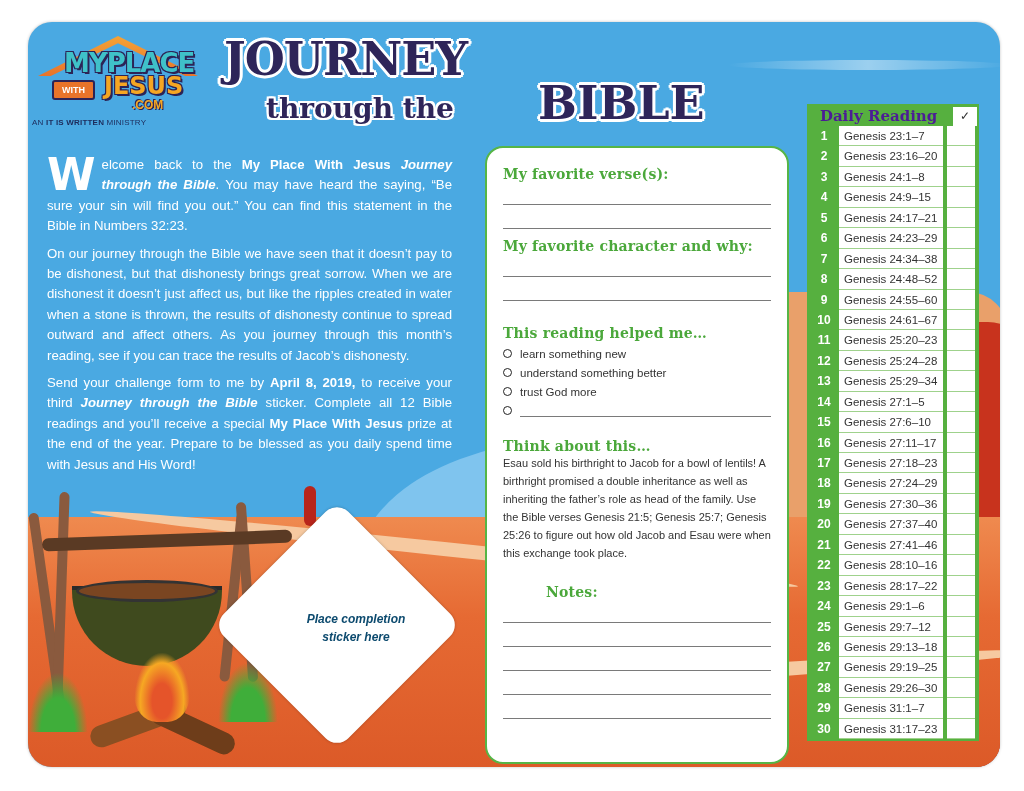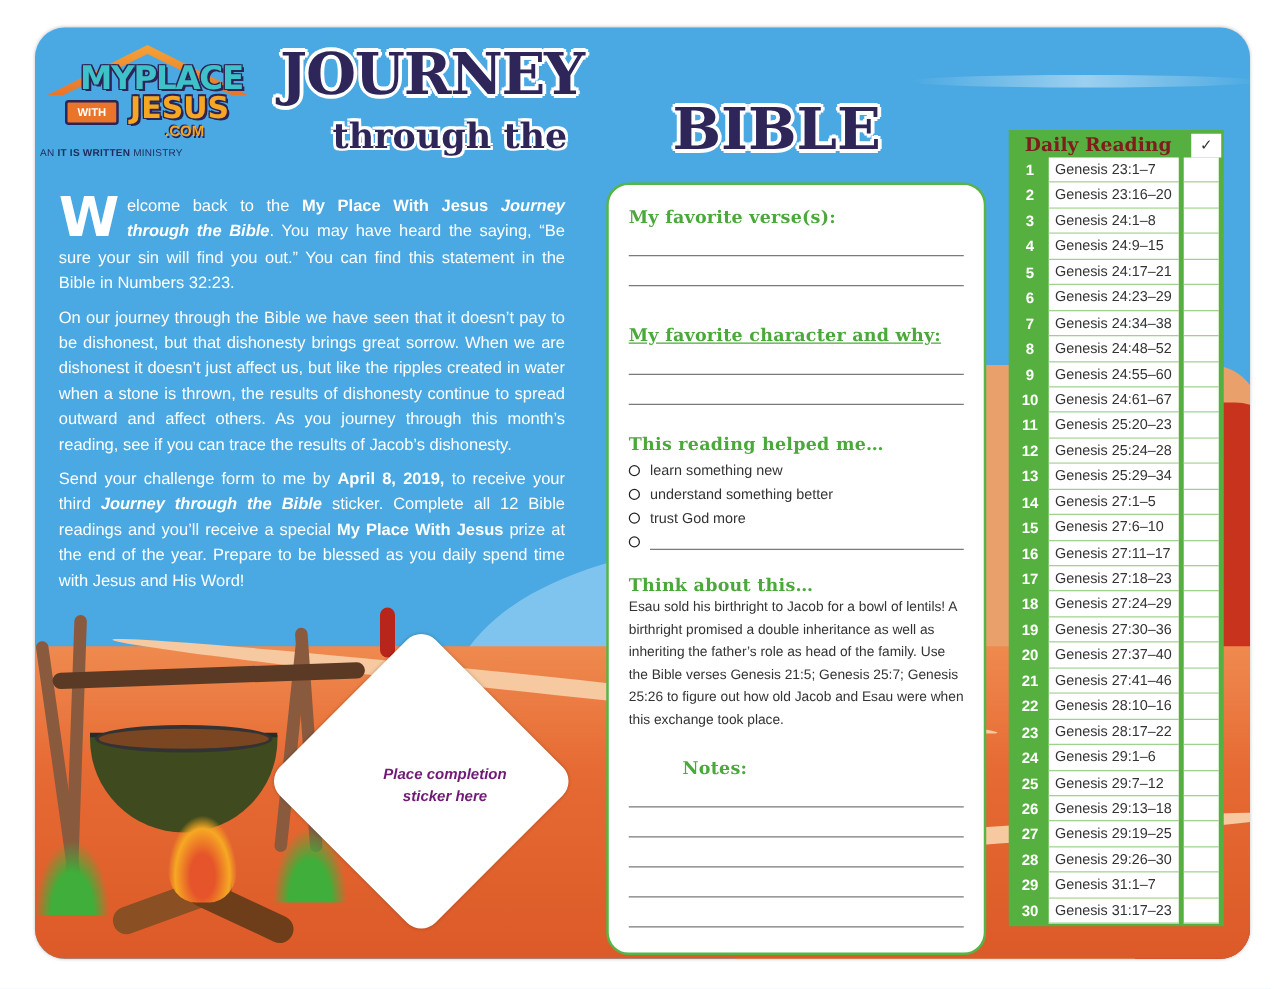--- a/index.html
+++ b/index.html
@@ -65,37 +65,37 @@
     border-radius: 0 0 80px 80px; border-top: 4px solid #2a2a2a; }
   .pot-soup { position: absolute; left: 48px; top: 98px; width: 142px; height: 22px; background: #7a4521; border-radius: 50%; border: 3px solid #333; }
   .flame { position: absolute; left: 106px; top: 170px; width: 56px; height: 70px; background: radial-gradient(ellipse at 50% 70%, #e5542a 25%, #f6a823 55%, rgba(246,168,35,0) 70%); border-radius: 50% 50% 40% 40%; }
   .log { position: absolute; height: 22px; background: #8a4f22; border-radius: 11px; }
   .grass { position: absolute; width: 60px; height: 60px; background: radial-gradient(ellipse at 50% 100%, #3fae3a 40%, rgba(63,174,58,0) 70%); }
 
   
   .sticker { position: absolute; left: 221px; top: 515px; width: 176px; height: 176px; background: #fff;
     border-radius: 16px; transform: rotate(45deg); box-shadow: 0 0 3px rgba(0,0,0,0.25); }
   .sticker-text { position: absolute; left: 228px; top: 588px; width: 200px; text-align: center;
-    font-style: italic; font-weight: bold; font-size: 12px; line-height: 18px; color: #701a75; }
+    font-style: italic; font-weight: bold; font-size: 12px; line-height: 18px; color: #0c4a6e; }
   .cactus { position: absolute; left: 276px; top: 464px; width: 12px; height: 40px; background: #b8251b; border-radius: 6px; }
 
   
   .card { position: absolute; left: 457px; top: 124px; width: 304px; height: 618px; background: #ffffff;
     border: 2px solid #56b546; border-radius: 18px; padding: 18px 16px 0 16px; }
   .card h3 { font-family: "DejaVu Serif", serif; font-weight: bold; color: #4ba83b; font-size: 14px; letter-spacing: 0.2px; }
   .line { border-bottom: 1.4px solid #7a7a7a; height: 1px; }
   .opt { display: flex; align-items: center; font-size: 11.5px; color: #333; height: 19px; }
   .opt .circ { width: 9px; height: 9px; border: 1.6px solid #222; border-radius: 50%; margin-right: 8px; flex: none; }
   .opt .fill-line { flex: 1; border-bottom: 1.4px solid #7a7a7a; height: 12px; }
   .think-text { font-size: 11px; line-height: 18px; color: #333; }
 
   
   .dr { position: absolute; left: 779px; top: 82px; width: 172px; background: #56b03f; padding: 2px 2px 2px 2px; }
   .dr-head { display: flex; height: 20px; align-items: center; }
-  .dr-title { width: 140px; text-align: center; font-family: "DejaVu Serif", serif; font-weight: bold; color: #7f1d1d; font-size: 15px; }
+  .dr-title { width: 140px; text-align: center; font-family: "DejaVu Serif", serif; font-weight: bold; color: #4c1d95; font-size: 15px; }
   .dr-check { width: 24px; height: 19px; background: #fff; margin-left: 5px; text-align: center; font-size: 12px; color: #333; line-height: 19px; }
   .dr-row { display: flex; height: 20.45px; align-items: stretch; }
   .dr-num { width: 30px; color: #fff; font-weight: bold; font-size: 12px; text-align: center; line-height: 20px; }
   .dr-ref { width: 104px; background: #fff; border-bottom: 1px solid #9fd28c; font-size: 11.5px; color: #333; padding-left: 5px; line-height: 20px; }
   .dr-box { width: 28px; background: #fff; margin-left: 4px; border-bottom: 1px solid #9fd28c; }
 </style>
 </head>
 <body>
 
 <div class="page">
@@ -159,21 +159,21 @@
   <div class="sticker-text">
     <div>Place completion</div>
     <div>sticker here</div>
   </div>
 
   <div class="card">
     <h3>My favorite verse(s):</h3>
     <div class="line" style="margin-top:22px;"></div>
     <div class="line" style="margin-top:23px;"></div>
 
-    <h3 style="margin-top:32px;text-decoration:underline;">My favorite character and why:</h3>
+    <h3 style="margin-top:9px;">My favorite character and why:</h3>
     <div class="line" style="margin-top:22px;"></div>
     <div class="line" style="margin-top:23px;"></div>
 
     <h3 style="margin-top:24px; margin-bottom:3px;">This reading helped me…</h3>
     <div class="opt">
       <span class="circ"></span>
       <span>learn something new</span>
     </div>
     <div class="opt">
       <span class="circ"></span>

